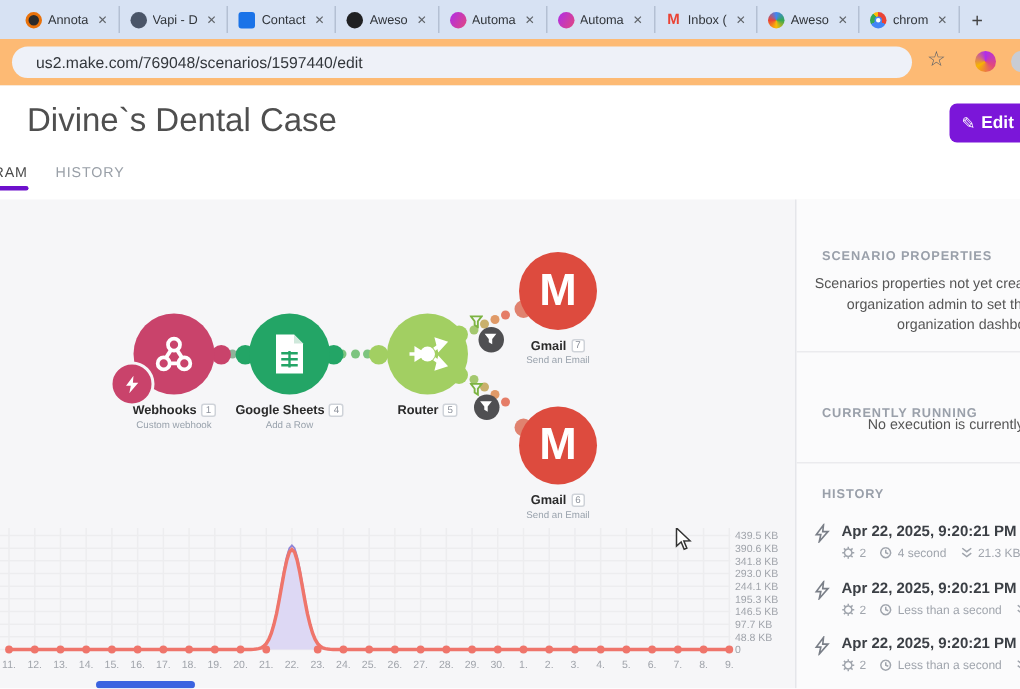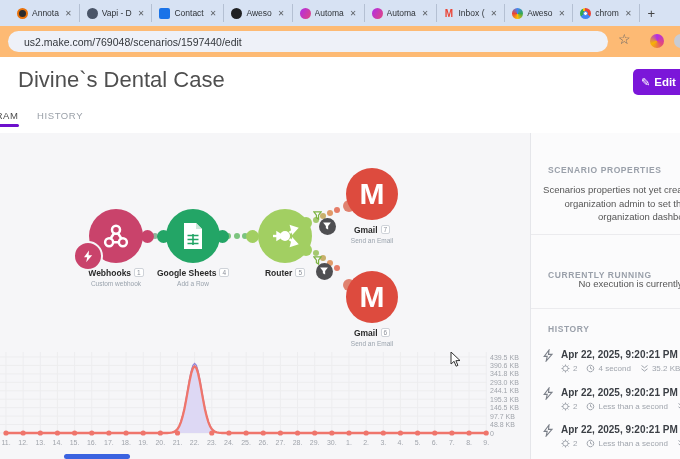--- a/index.html
+++ b/index.html
@@ -400,21 +400,21 @@
               <g stroke="#a0a5ad" fill="none" stroke-width="1">
                 <path d="M4.5 1.2 A3.3 3.3 0 1 1 4.4 1.2 M4.5 2.5 V4.5 L6.2 5.2"></path>
               </g>
             </svg>
             <span style="margin-right: 6px;">4 second</span>
             <svg width="9" height="9" viewBox="0 0 9 9">
               <g stroke="#a0a5ad" fill="none" stroke-width="1">
                 <path d="M1.5 1.5 L4.5 3.8 L7.5 1.5 M1.5 4.8 L4.5 7.1 L7.5 4.8"></path>
               </g>
             </svg>
-            <span>35.2 KB</span>
+            <span>21.3 KB</span>
           </div>
         </div>
         <div class="hentry" style="top: 254px;">
           <svg width="12" height="13" viewBox="0 0 12 13" class="hbolt">
             <path d="M7 1 L2.2 7.4 H5.2 L4.2 12 L10 5.4 H6.5 Z" fill="none" stroke="#7a7f88" stroke-width="1.1"></path>
           </svg>
           <div class="hdate">Apr 22, 2025, 9:20:21 PM</div>
           <div class="hmeta">
             <svg width="9" height="9" viewBox="0 0 9 9">
               <g stroke="#a0a5ad" fill="none" stroke-width="1">

